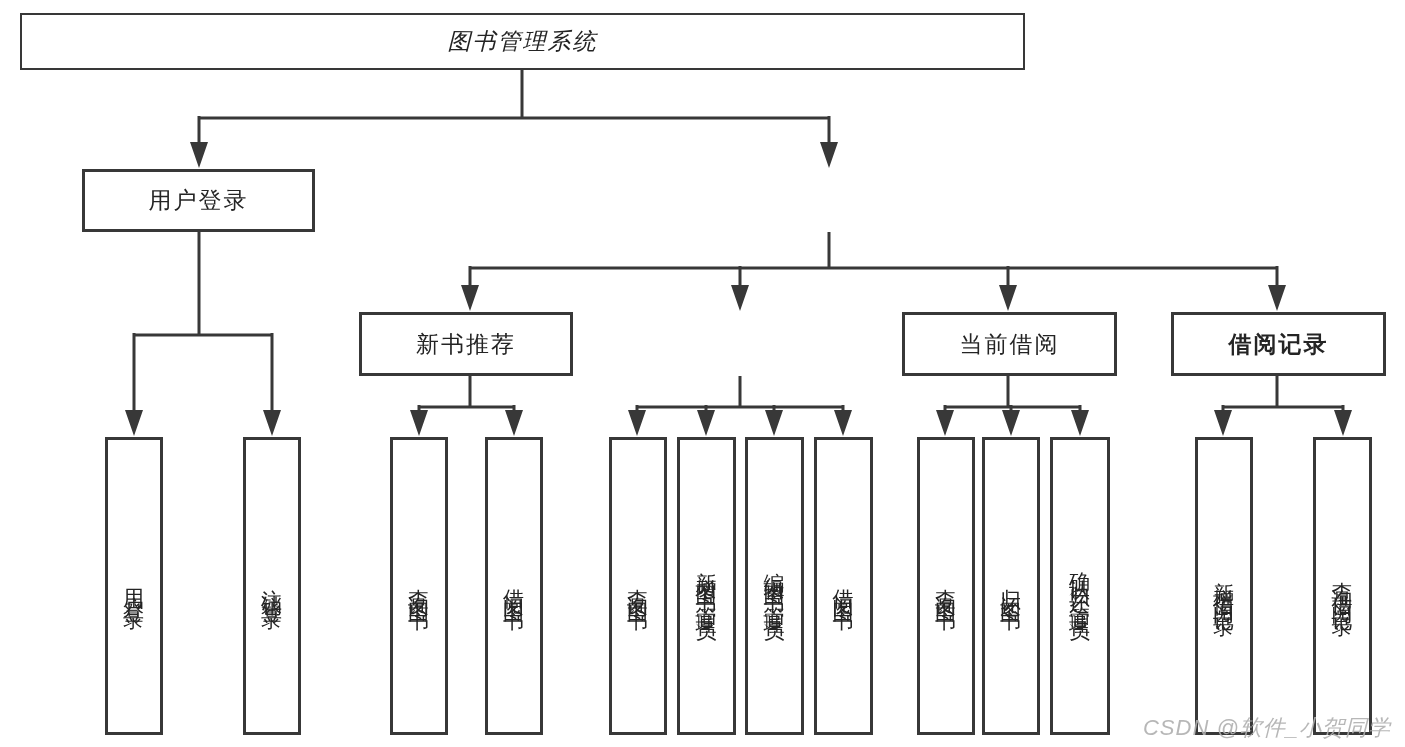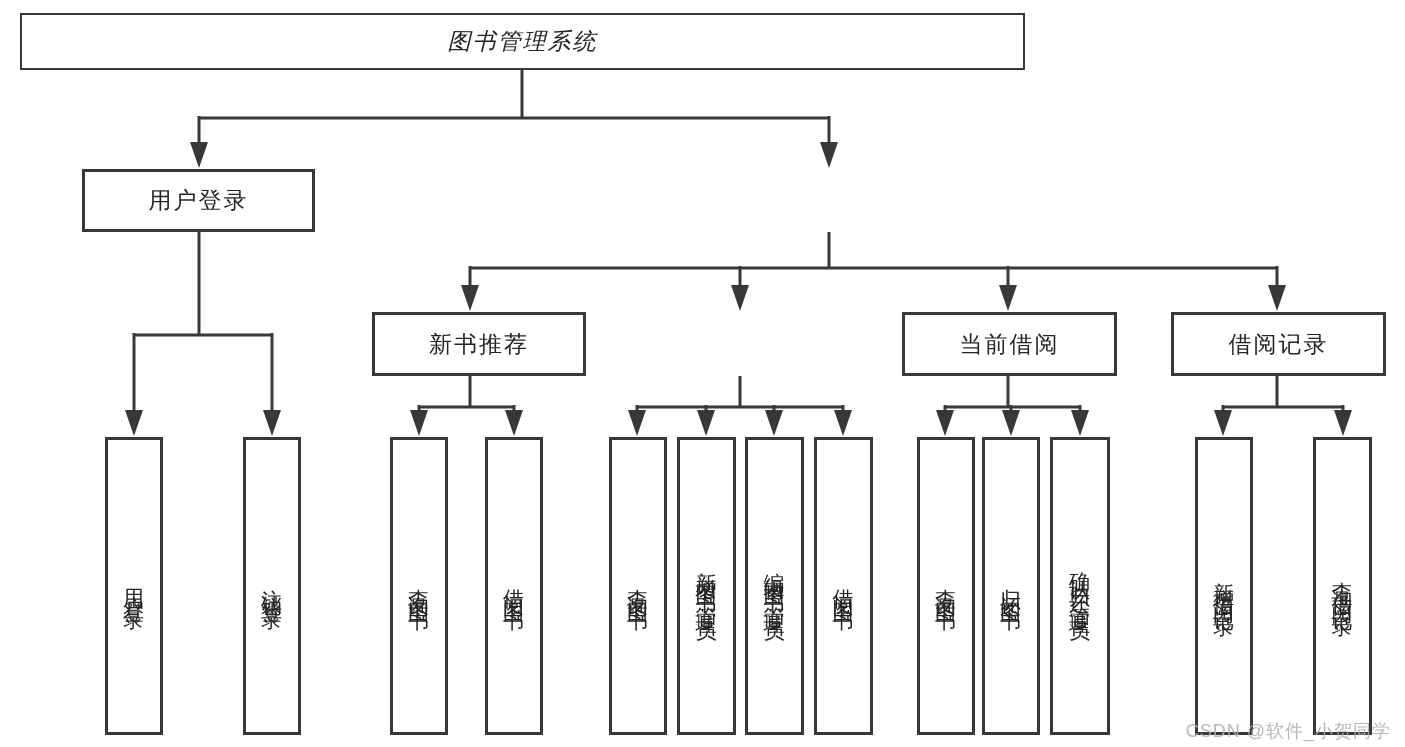--- a/index.html
+++ b/index.html
@@ -40,25 +40,26 @@
     font-size: 21px;
     letter-spacing: 7px;
     color: #242424;
     line-height: 1;
   }
   .leaf { top: 437px; height: 298px; }
   .watermark {
     position: absolute;
     right: 14px;
     bottom: 4px;
-    font-size: 18px;
+    font-size: 22px;
     color: rgba(175, 175, 175, 0.9);
     letter-spacing: 1px;
     z-index: 3;
     white-space: nowrap;
+    font-style: italic;
   }
 </style>
 </head>
 <body>
 
 <div class="stage">
 
   <svg class="connectors" viewBox="0 0 1405 747" xmlns="http://www.w3.org/2000/svg">
     <path fill="none" stroke="#383838" stroke-width="3" d="
       M522 70 V118 M199 118 H829 M199 116 V146 M829 116 V146
@@ -82,27 +83,27 @@
   </svg>
 
   <div class="box root-box" style="left:20px; top:13px; width:1005px; height:57px;">
     <span class="hlabel">图书管理系统</span>
   </div>
 
   <div class="box" style="left:82px; top:169px; width:233px; height:63px;">
     <span class="hlabel">用户登录</span>
   </div>
 
-  <div class="box" style="left:372px; top:312px; width:214px; height:64px;">
+  <div class="box" style="left:359px; top:312px; width:214px; height:64px;">
     <span class="hlabel">新书推荐</span>
   </div>
   <div class="box" style="left:902px; top:312px; width:215px; height:64px;">
     <span class="hlabel">当前借阅</span>
   </div>
-  <div class="box" style="left:1171px; top:312px; width:215px; height:64px;">
+  <div class="box" style="left:1171px; top:312px; width:215px; height:64px;font-weight:bold;">
     <span class="hlabel">借阅记录</span>
   </div>
 
   <div class="box leaf" style="left:105px; width:58px;">
     <span class="vlabel">用户登录</span>
   </div>
   <div class="box leaf" style="left:243px; width:58px;">
     <span class="vlabel">注销登录</span>
   </div>
 

